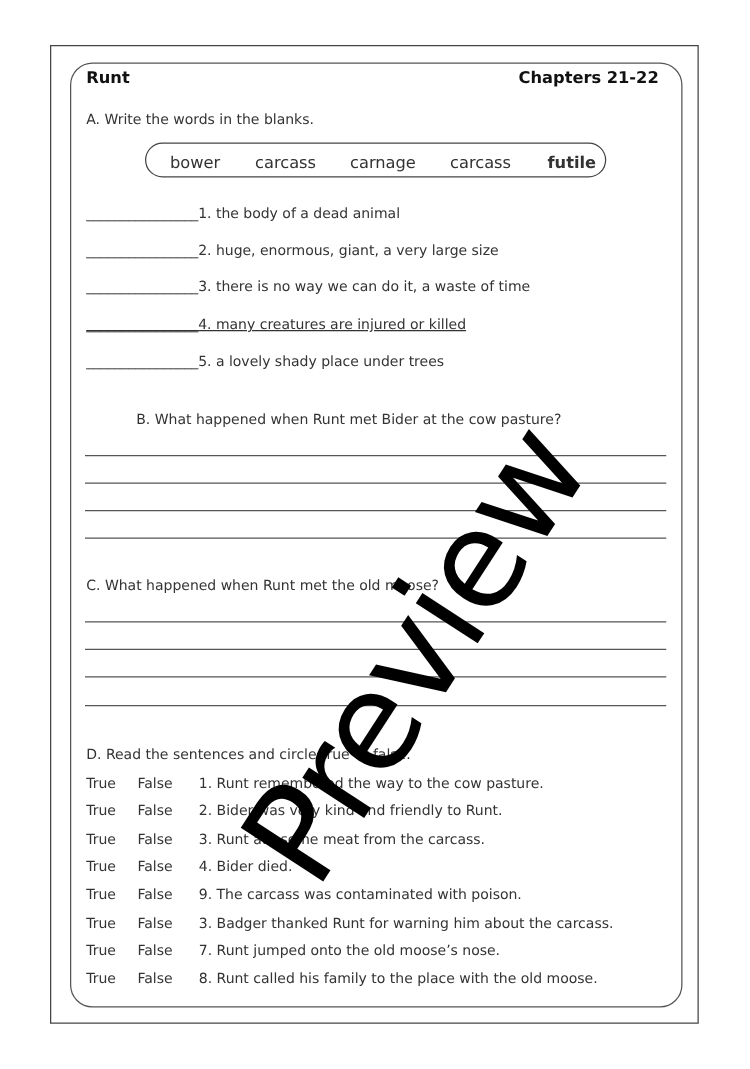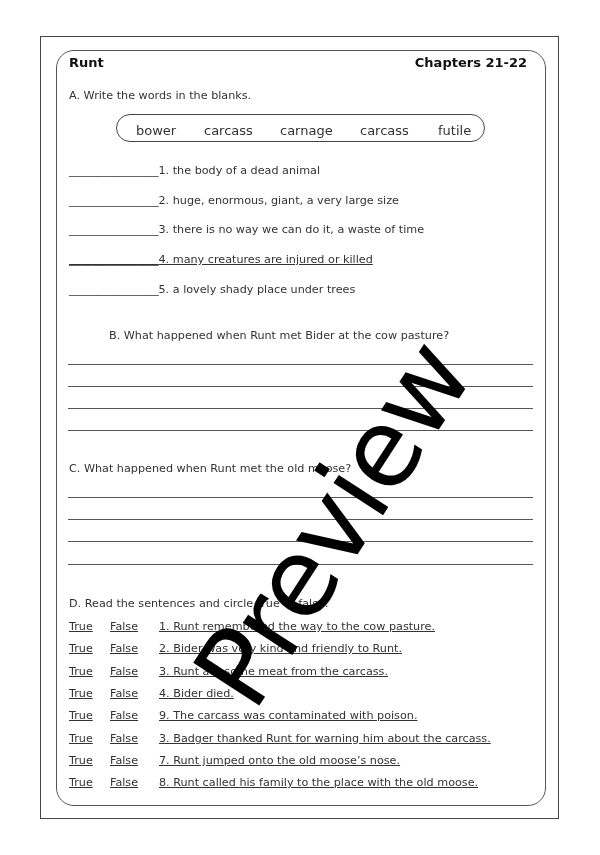--- a/index.html
+++ b/index.html
@@ -10,42 +10,42 @@
   .inner { position:absolute; left:56px; top:50px; width:490px; height:756px;
            border:1.5px solid #555; border-radius:18px; box-sizing:border-box; }
   .hdr { position:absolute; top:55px; font-weight:bold; font-size:13px; color:#111; }
   .hdr.left { left:69px; }
   .hdr.right { right:73px; }
   .t { position:absolute; font-size:11.2px; color:#333; white-space:nowrap; }
   .wordbank { position:absolute; left:116px; top:114px; width:369px; height:28px;
               border:1.3px solid #444; border-radius:14px; box-sizing:border-box; }
   .wb-word { position:absolute; top:8px; font-size:13px; color:#333; }
   .rule { position:absolute; left:68px; width:465px; height:0; border-top:1.2px solid #555; }
-  .tf { position:absolute; font-size:11.2px; color:#333;text-decoration:underline; }
+  .tf { position:absolute; font-size:11.2px; color:#333; }
   .watermark { position:absolute; left:130px; top:470px; font-family:"DejaVu Sans",sans-serif;
                font-size:108px; color:#000; transform:rotate(-57deg);
                transform-origin:center center; letter-spacing:-2px; line-height:1;
                white-space:nowrap; pointer-events:none; }
 </style>
 </head>
 <body>
 
 <div class="outer"></div>
 <div class="inner"></div>
 
 <div class="hdr left">Runt</div>
 <div class="hdr right">Chapters 21-22</div>
 
 <div class="t" style="left:69px;top:89px;">A. Write the words in the blanks.</div>
 <div class="wordbank">
   <span class="wb-word" style="left:19px;">bower</span>
   <span class="wb-word" style="left:87px;">carcass</span>
   <span class="wb-word" style="left:163px;">carnage</span>
   <span class="wb-word" style="left:243px;">carcass</span>
-  <span class="wb-word" style="left:321px;">futile</span>
+  <span class="wb-word" style="left:321px;font-weight:bold;">futile</span>
 </div>
 
 <div class="t" style="left:69px;top:164px;">
   <span>________________</span><span>1. the body of a dead animal</span>
 </div>
 <div class="t" style="left:69px;top:194px;">
   <span>________________</span><span>2. huge, enormous, giant, a very large size</span>
 </div>
 <div class="t" style="left:69px;top:223px;">
   <span>________________</span><span>3. there is no way we can do it, a waste of time</span>

